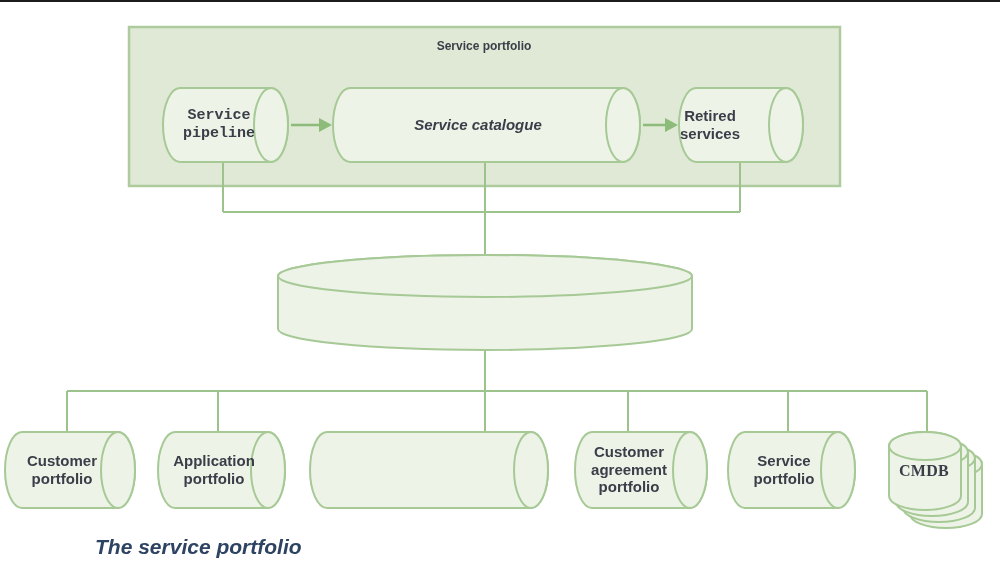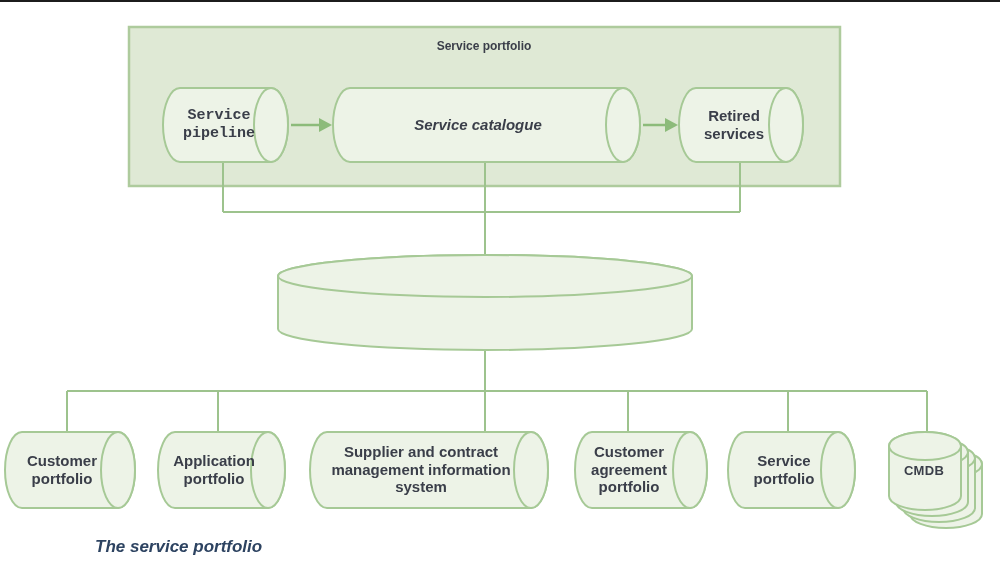--- a/index.html
+++ b/index.html
@@ -19,28 +19,28 @@
     position:absolute;
     transform:translate(-50%,-50%);
     text-align:center;
     white-space:pre-line;
     color:#3a3e49;
     font-weight:600;
     font-size:15px;
     line-height:1.18;
   }
   .lbl-title { font-size:12px; }
-  .lbl-cmdb  { font-size:13px; letter-spacing:0.3px; }
+  .lbl-cmdb  { font-size:16px; letter-spacing:0.3px;font-family:Liberation Serif, serif; }
   #figure-caption {
     position:absolute;
     left:95px; top:547px;
     transform:translate(0,-50%);
     font-style:italic;
     font-weight:700;
-    font-size:17px;
+    font-size:21px;
     color:#2d4361;
     white-space:nowrap;
   }
 </style>
 </head>
 <body>
 
 <div id="figure">
 
   <div id="page-top-rule"></div>
@@ -114,31 +114,28 @@
       <use href="#cmdb-cyl" transform="translate(7,6)"></use>
       <use href="#cmdb-cyl"></use>
     </g>
   </svg>
 
   <div class="lbl lbl-title" style="left:484px; top:46px;">Service portfolio</div>
 
   <div class="lbl" style="left:219px; top:125px;font-family:Liberation Mono, monospace;">Service
 pipeline</div>
   <div class="lbl" style="left:478px; top:125px;font-style:italic;">Service catalogue</div>
-  <div class="lbl" style="left:734px; top:125px;">Retired
+  <div class="lbl" style="left:710px; top:125px;">Retired
 services</div>
 
 
   <div class="lbl" style="left:62px; top:470px;">Customer
 portfolio</div>
   <div class="lbl" style="left:214px; top:470px;">Application
 portfolio</div>
-  <div class="lbl" style="left:421px; top:470px;">Supplier and contract
-management information
-system</div>
   <div class="lbl" style="left:629px; top:470px;">Customer
 agreement
 portfolio</div>
   <div class="lbl" style="left:784px; top:470px;">Service
 portfolio</div>
   <div class="lbl lbl-cmdb" style="left:924px; top:471px;">CMDB</div>
 
   <div id="figure-caption">The service portfolio</div>
 </div>
 

